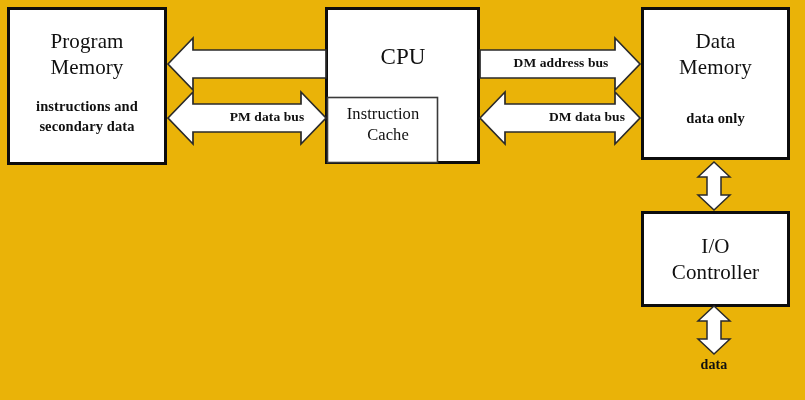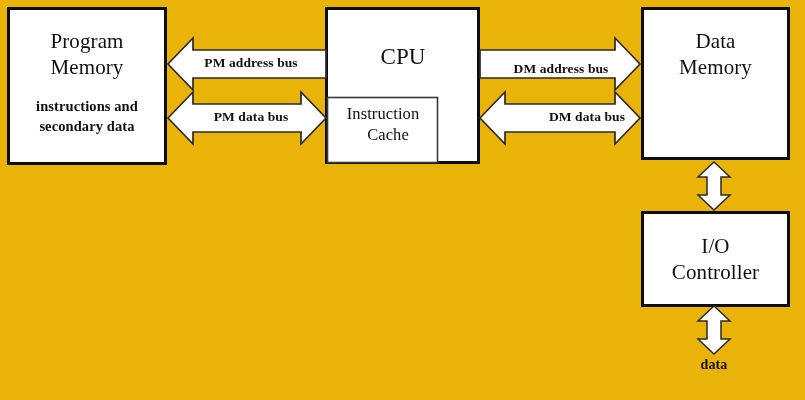--- a/index.html
+++ b/index.html
@@ -160,24 +160,24 @@
   <div class="txt blk-sub" style="left:8px; top:98px; width:158px;">instructions and</div>
   <div class="txt blk-sub" style="left:8px; top:118px; width:158px;">secondary data</div>
 
   <div class="txt blk-title" style="left:327px; top:44px; width:152px; font-size:23px;">CPU</div>
 
   <div class="txt inner-title" style="left:328px; top:105px; width:110px;">Instruction</div>
   <div class="txt inner-title" style="left:328px; top:126px; width:120px;">Cache</div>
 
   <div class="txt blk-title" style="left:642px; top:30px; width:147px;">Data</div>
   <div class="txt blk-title" style="left:642px; top:56px; width:147px;">Memory</div>
+  <div class="txt blk-sub" style="left:642px; top:110px; width:147px;">data only</div>
 
   <div class="txt blk-title" style="left:642px; top:235px; width:147px;">I/O</div>
   <div class="txt blk-title" style="left:642px; top:261px; width:147px;">Controller</div>
 
-  <div class="txt bus-label" style="left:176px; top:55px; width:150px;">PM address bus</div>
-  <div class="txt bus-label" style="left:176px; top:109px; width:150px;">PM data bus</div>
-  <div class="txt bus-label" style="left:486px; top:61px; width:150px;">DM address bus</div>
+  <div class="txt bus-label" style="left:192px; top:109px; width:150px;">PM data bus</div>
+  <div class="txt bus-label" style="left:486px; top:55px; width:150px;">DM address bus</div>
   <div class="txt bus-label" style="left:512px; top:109px; width:150px;">DM data bus</div>
 
   <div class="txt tiny-label" style="left:664px; top:357px; width:100px;">data</div>
 
 </div>
 
 </body></html>

